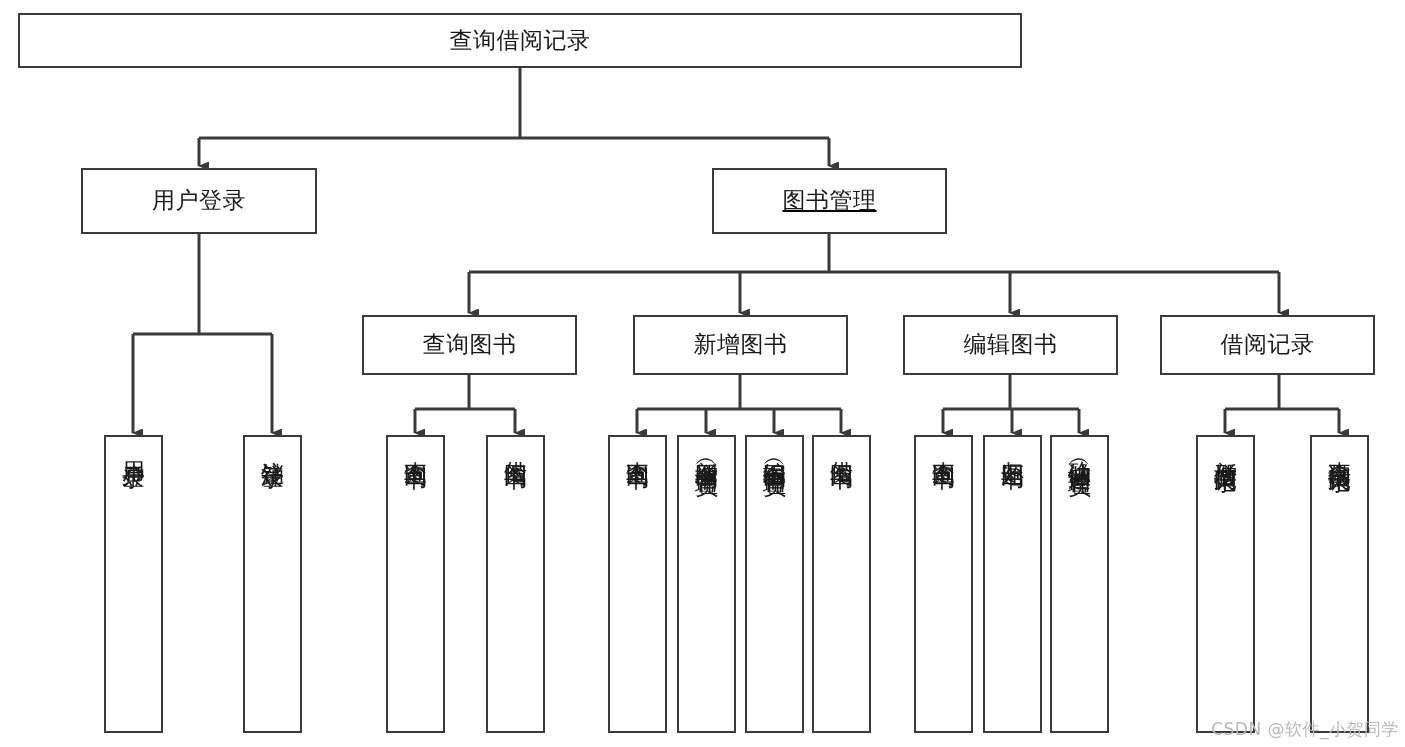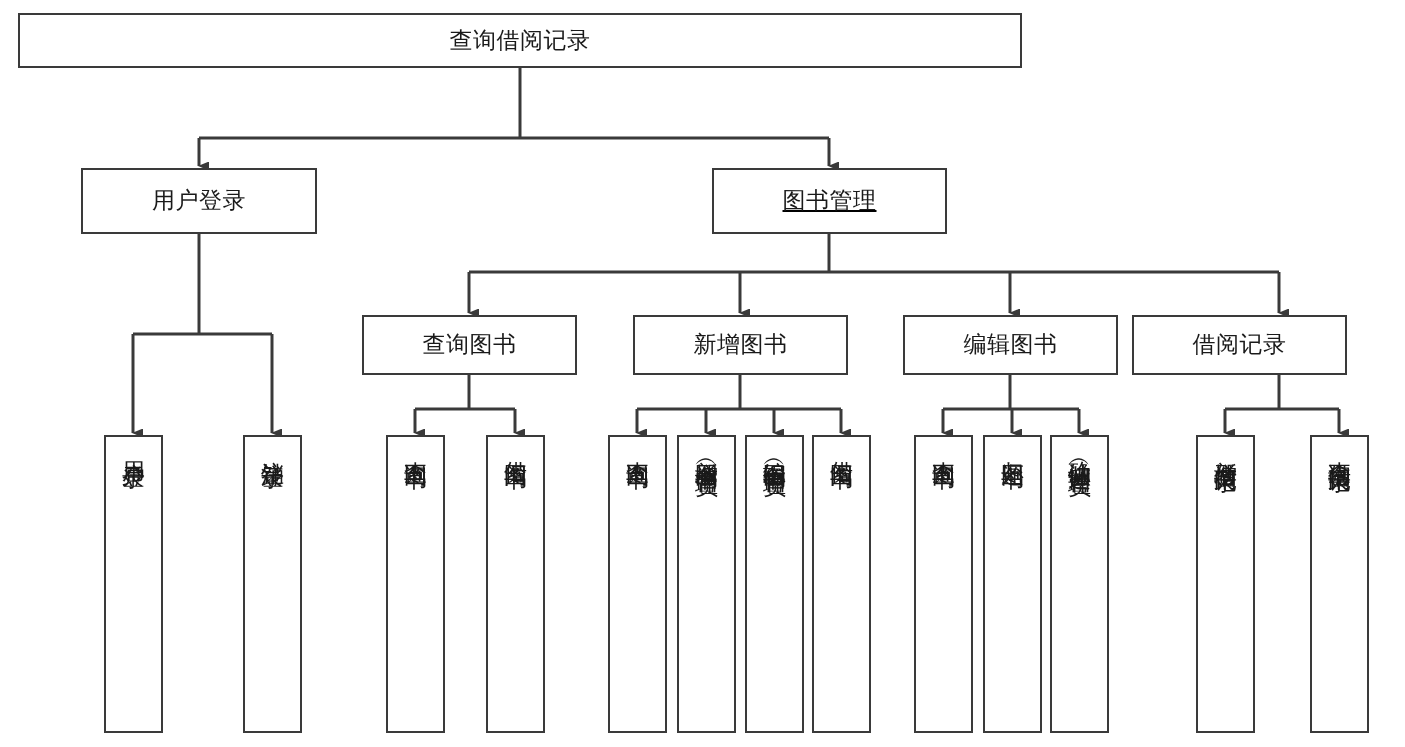--- a/index.html
+++ b/index.html
@@ -142,21 +142,21 @@
       </div>
       <div class="node horizontal" style="left: 362px; top: 315px; width: 215px; height: 60px;">
         <span class="label">查询图书</span>
       </div>
       <div class="node horizontal" style="left: 633px; top: 315px; width: 215px; height: 60px;">
         <span class="label">新增图书</span>
       </div>
       <div class="node horizontal" style="left: 903px; top: 315px; width: 215px; height: 60px;">
         <span class="label">编辑图书</span>
       </div>
-      <div class="node horizontal" style="left: 1132px; top: 315px; width: 215px; height: 60px;">
+      <div class="node horizontal" style="left: 1160px; top: 315px; width: 215px; height: 60px;">
         <span class="label">借阅记录</span>
       </div>
       <div class="node vertical" style="left: 104px; top: 435px; width: 59px; height: 298px;">
         <span class="label">用户登录</span>
       </div>
       <div class="node vertical" style="left: 243px; top: 435px; width: 59px; height: 298px;">
         <span class="label">注销登录</span>
       </div>
       <div class="node vertical" style="left: 386px; top: 435px; width: 59px; height: 298px;">
         <span class="label">查询图书</span>
@@ -186,13 +186,14 @@
         <span class="label">确认归还（管理员）</span>
       </div>
       <div class="node vertical" style="left: 1196px; top: 435px; width: 59px; height: 298px;">
         <span class="label">新增借阅记录</span>
       </div>
       <div class="node vertical" style="left: 1310px; top: 435px; width: 59px; height: 298px;">
         <span class="label">查询借阅记录</span>
       </div>
     </div>
 
+  <div id="watermark">CSDN @软件_小贺同学</div>
 </div>
 
 </body></html>

